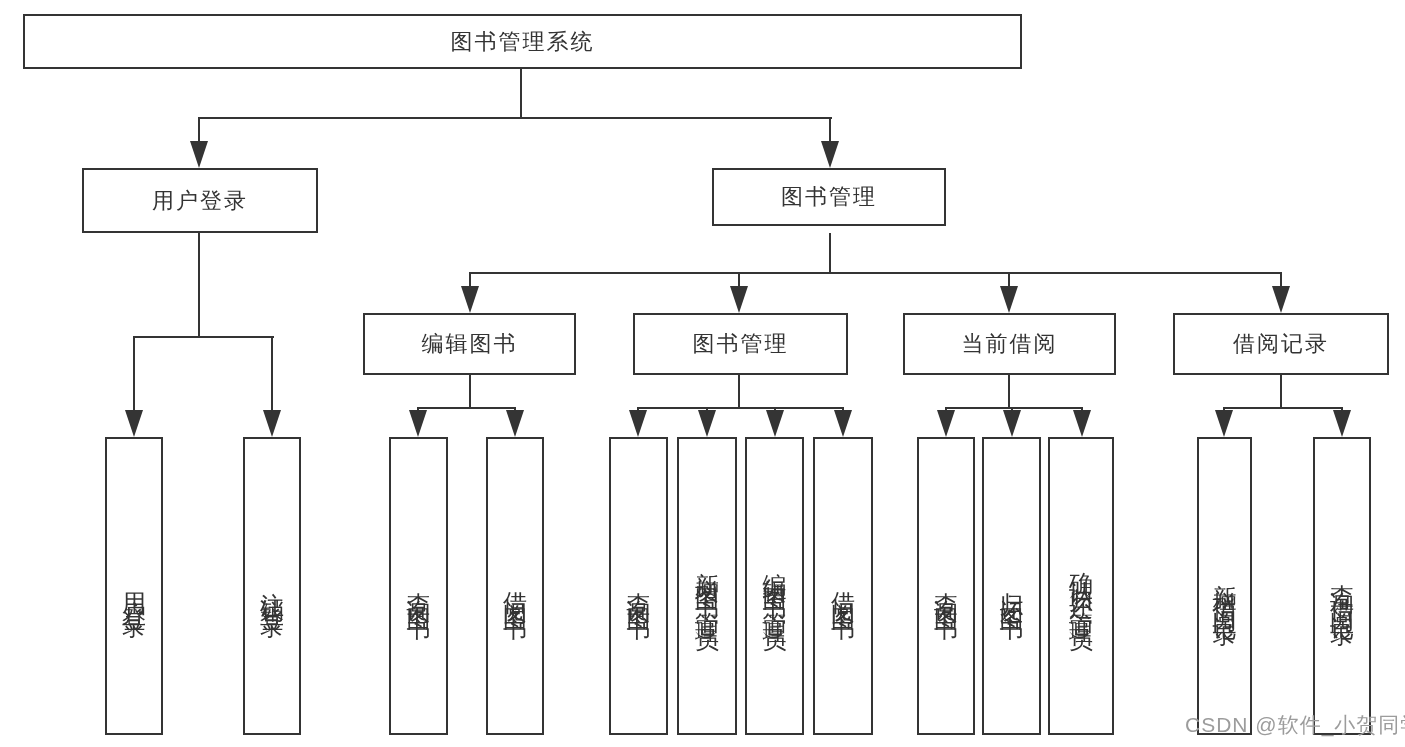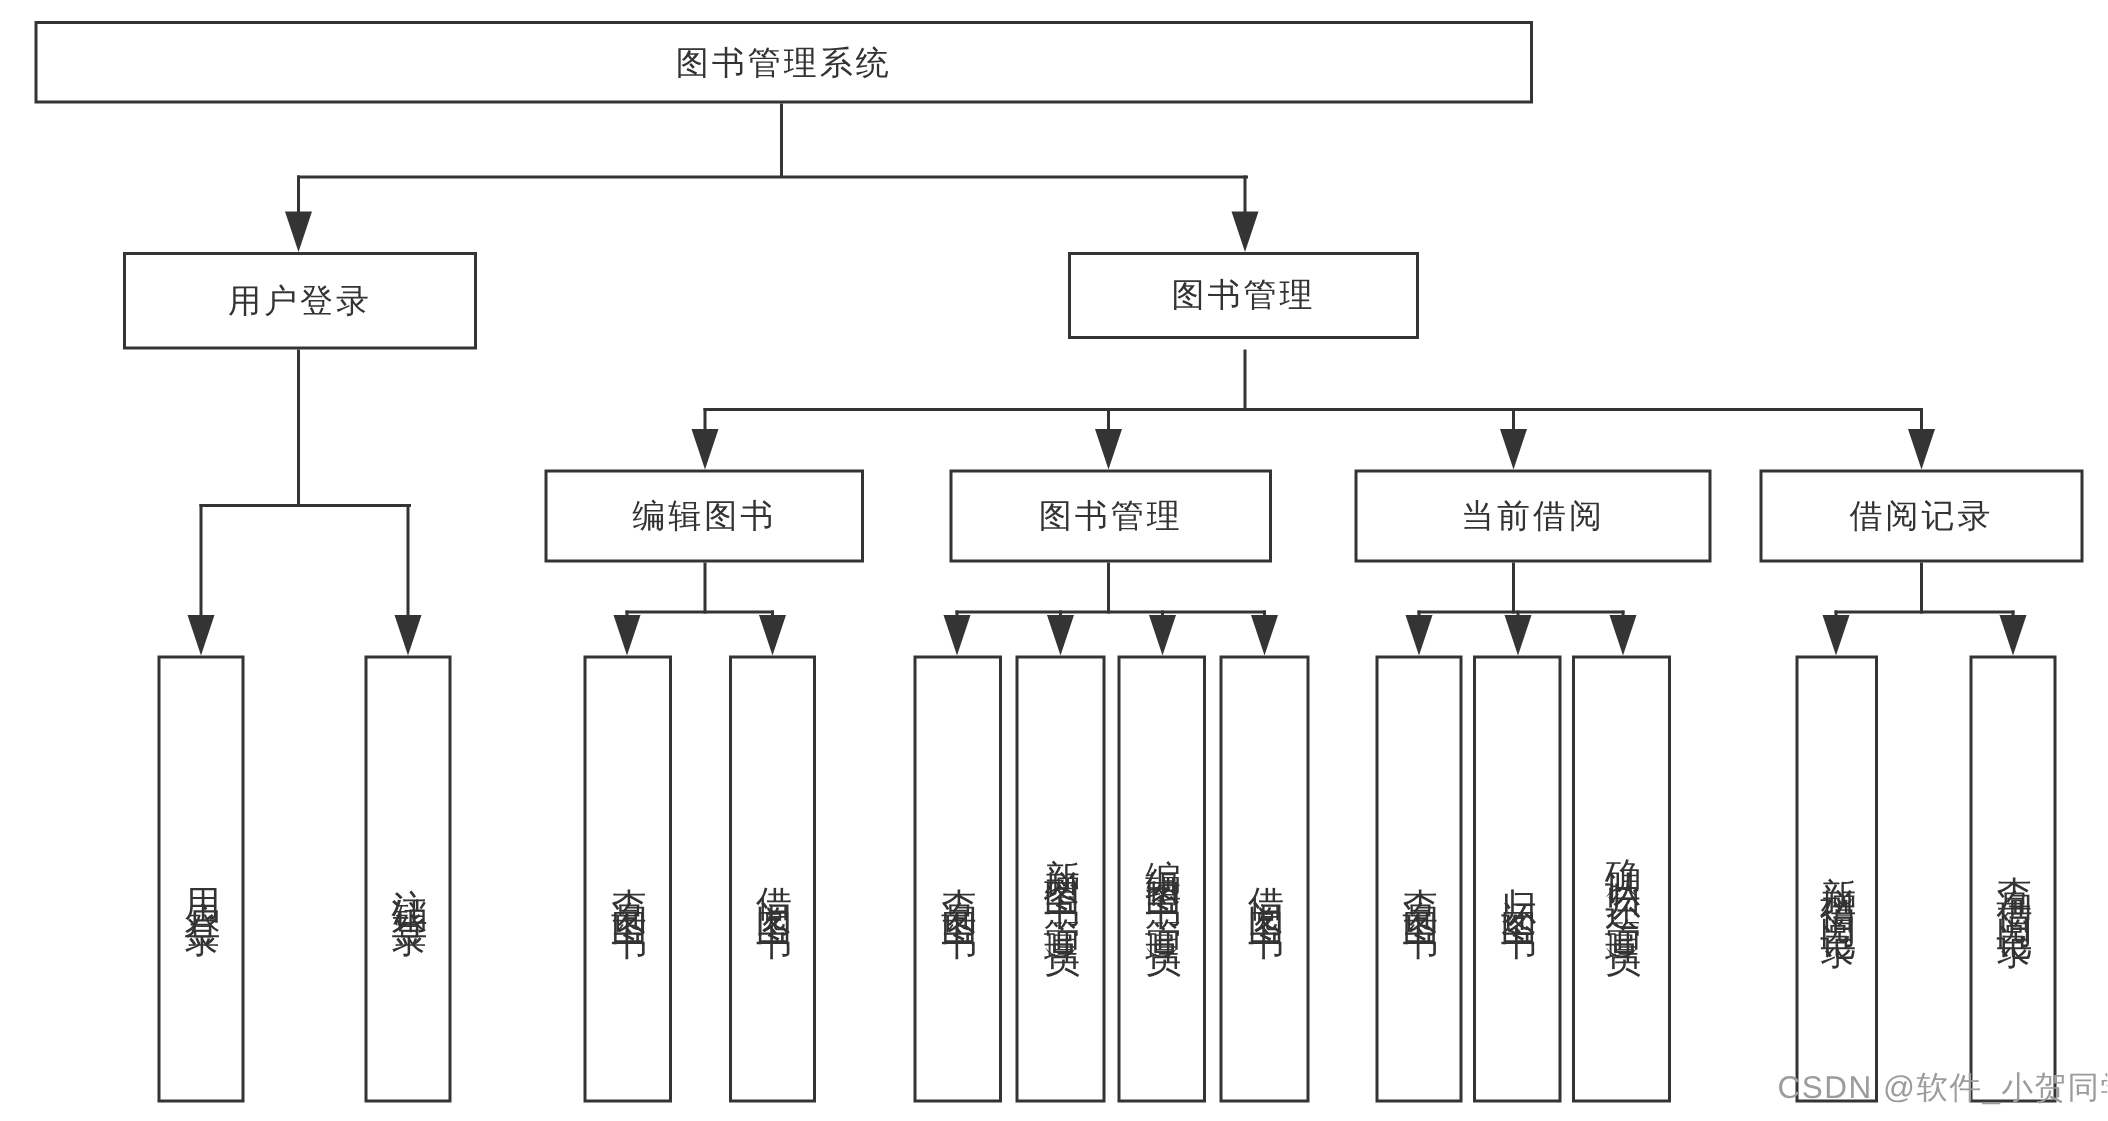--- a/index.html
+++ b/index.html
@@ -67,21 +67,21 @@
   <div class="node" style="left:23px;top:14px;width:999px;height:55px;">图书管理系统</div>
 
   <div class="node" style="left:82px;top:168px;width:236px;height:65px;">用户登录</div>
 
   <div class="node" style="left:712px;top:168px;width:234px;height:58px;">图书管理</div>
 
   <div class="node" style="left:363px;top:313px;width:213px;height:62px;">编辑图书</div>
 
   <div class="node" style="left:633px;top:313px;width:215px;height:62px;">图书管理</div>
 
-  <div class="node" style="left:903px;top:313px;width:238px;height:62px;">当前借阅</div>
+  <div class="node" style="left:903px;top:313px;width:213px;height:62px;">当前借阅</div>
 
   <div class="node" style="left:1173px;top:313px;width:216px;height:62px;">借阅记录</div>
 
   <div class="node vnode" style="left:105px;top:437px;width:58px;height:298px;">用户登录</div>
 
   <div class="node vnode" style="left:243px;top:437px;width:58px;height:298px;">注销登录</div>
 
   <div class="node vnode" style="left:389px;top:437px;width:59px;height:298px;">查询图书</div>
 
   <div class="node vnode" style="left:486px;top:437px;width:58px;height:298px;">借阅图书</div>

